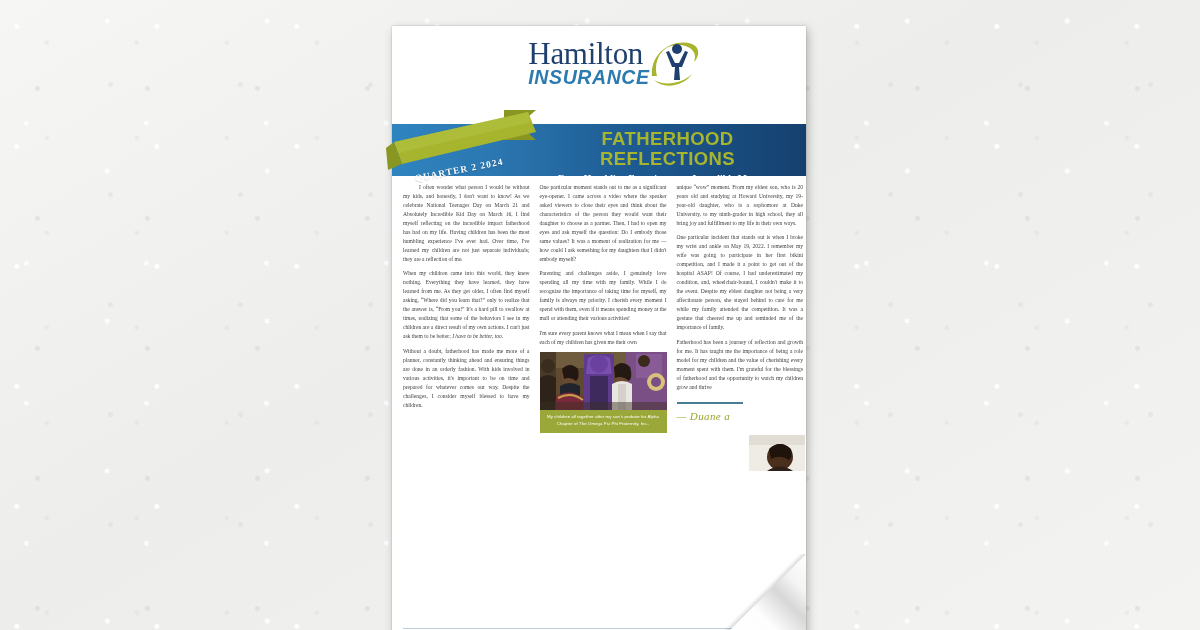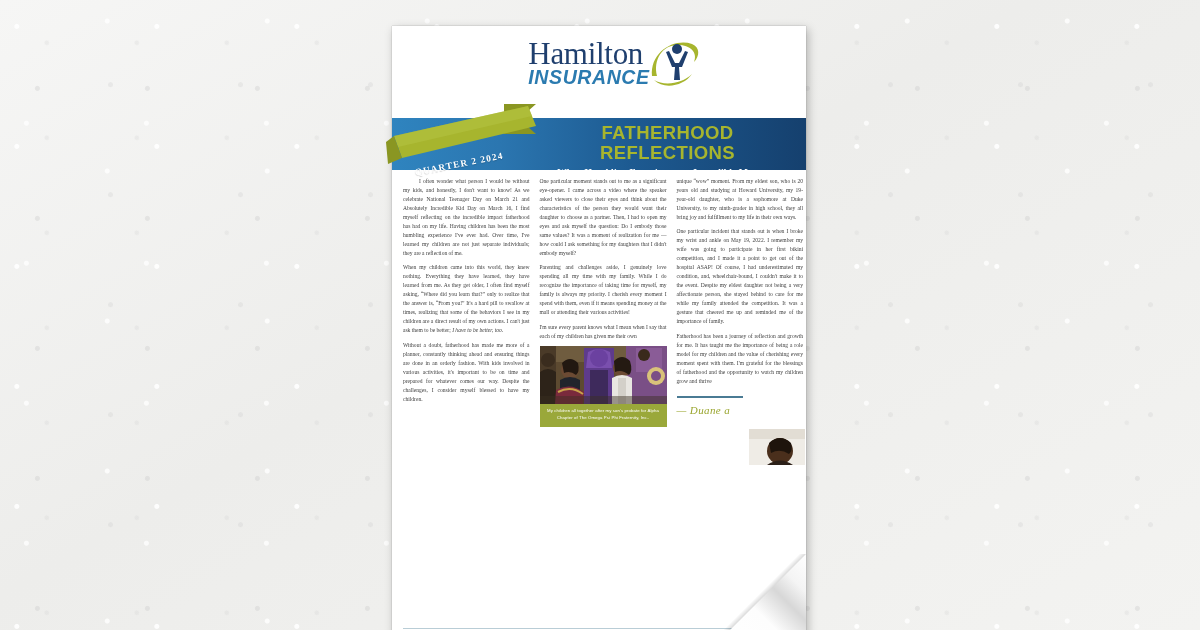--- a/index.html
+++ b/index.html
@@ -98,21 +98,21 @@
   .silver-sub {
     font-family: "Liberation Serif", serif;
     font-size: 11px;
     font-weight: 700;
     color: #1f3f6e;
     margin-top: 1px;
     white-space: nowrap;
   }
 
   
-  .banner-wrap { position: relative; height: 52px; }
+  .banner-wrap { position: relative; height: 52px; margin-top: 6px; }
   .banner {
     position: absolute;
     left: 0; right: 0; top: 0;
     height: 52px;
     background: linear-gradient(90deg, #2f84bf 0%, #2b76b0 26%, #1d5a91 58%, #15406e 100%);
   }
   .banner-text {
     position: absolute;
     left: 145px; right: 8px; top: 5px;
     text-align: center;
@@ -265,21 +265,21 @@
         </svg>
       </div>
     </div>
 
   </div>
 
   <div class="banner-wrap">
     <div class="banner"></div>
     <div class="banner-text">
       <div class="banner-title">FATHERHOOD REFLECTIONS</div>
-      <div class="banner-sub">When Humbling Experiences to Incredible Moments</div>
+      <div class="banner-sub">From Humbling Experiences to Incredible Moments</div>
     </div>
     <svg class="ribbon" viewBox="0 0 185 68">
       <path d="M118 2 L 150 2 L 133 17 L 150 32 L 118 32 Z" fill="#8a9622"></path>
       <path d="M8 34 L 142 4 L 150 24 L 16 56 Z" fill="#a7b52e"></path>
       <path d="M8 34 L 142 4 L 146 14 L 12 45 Z" fill="#b5c244" opacity=".55"></path>
       <path d="M8 34 L 16 56 L 2 62 L 0 40 Z" fill="#8a9622"></path>
     </svg>
     <div class="ribbon-label">QUARTER 2 2024</div>
   </div>
 

